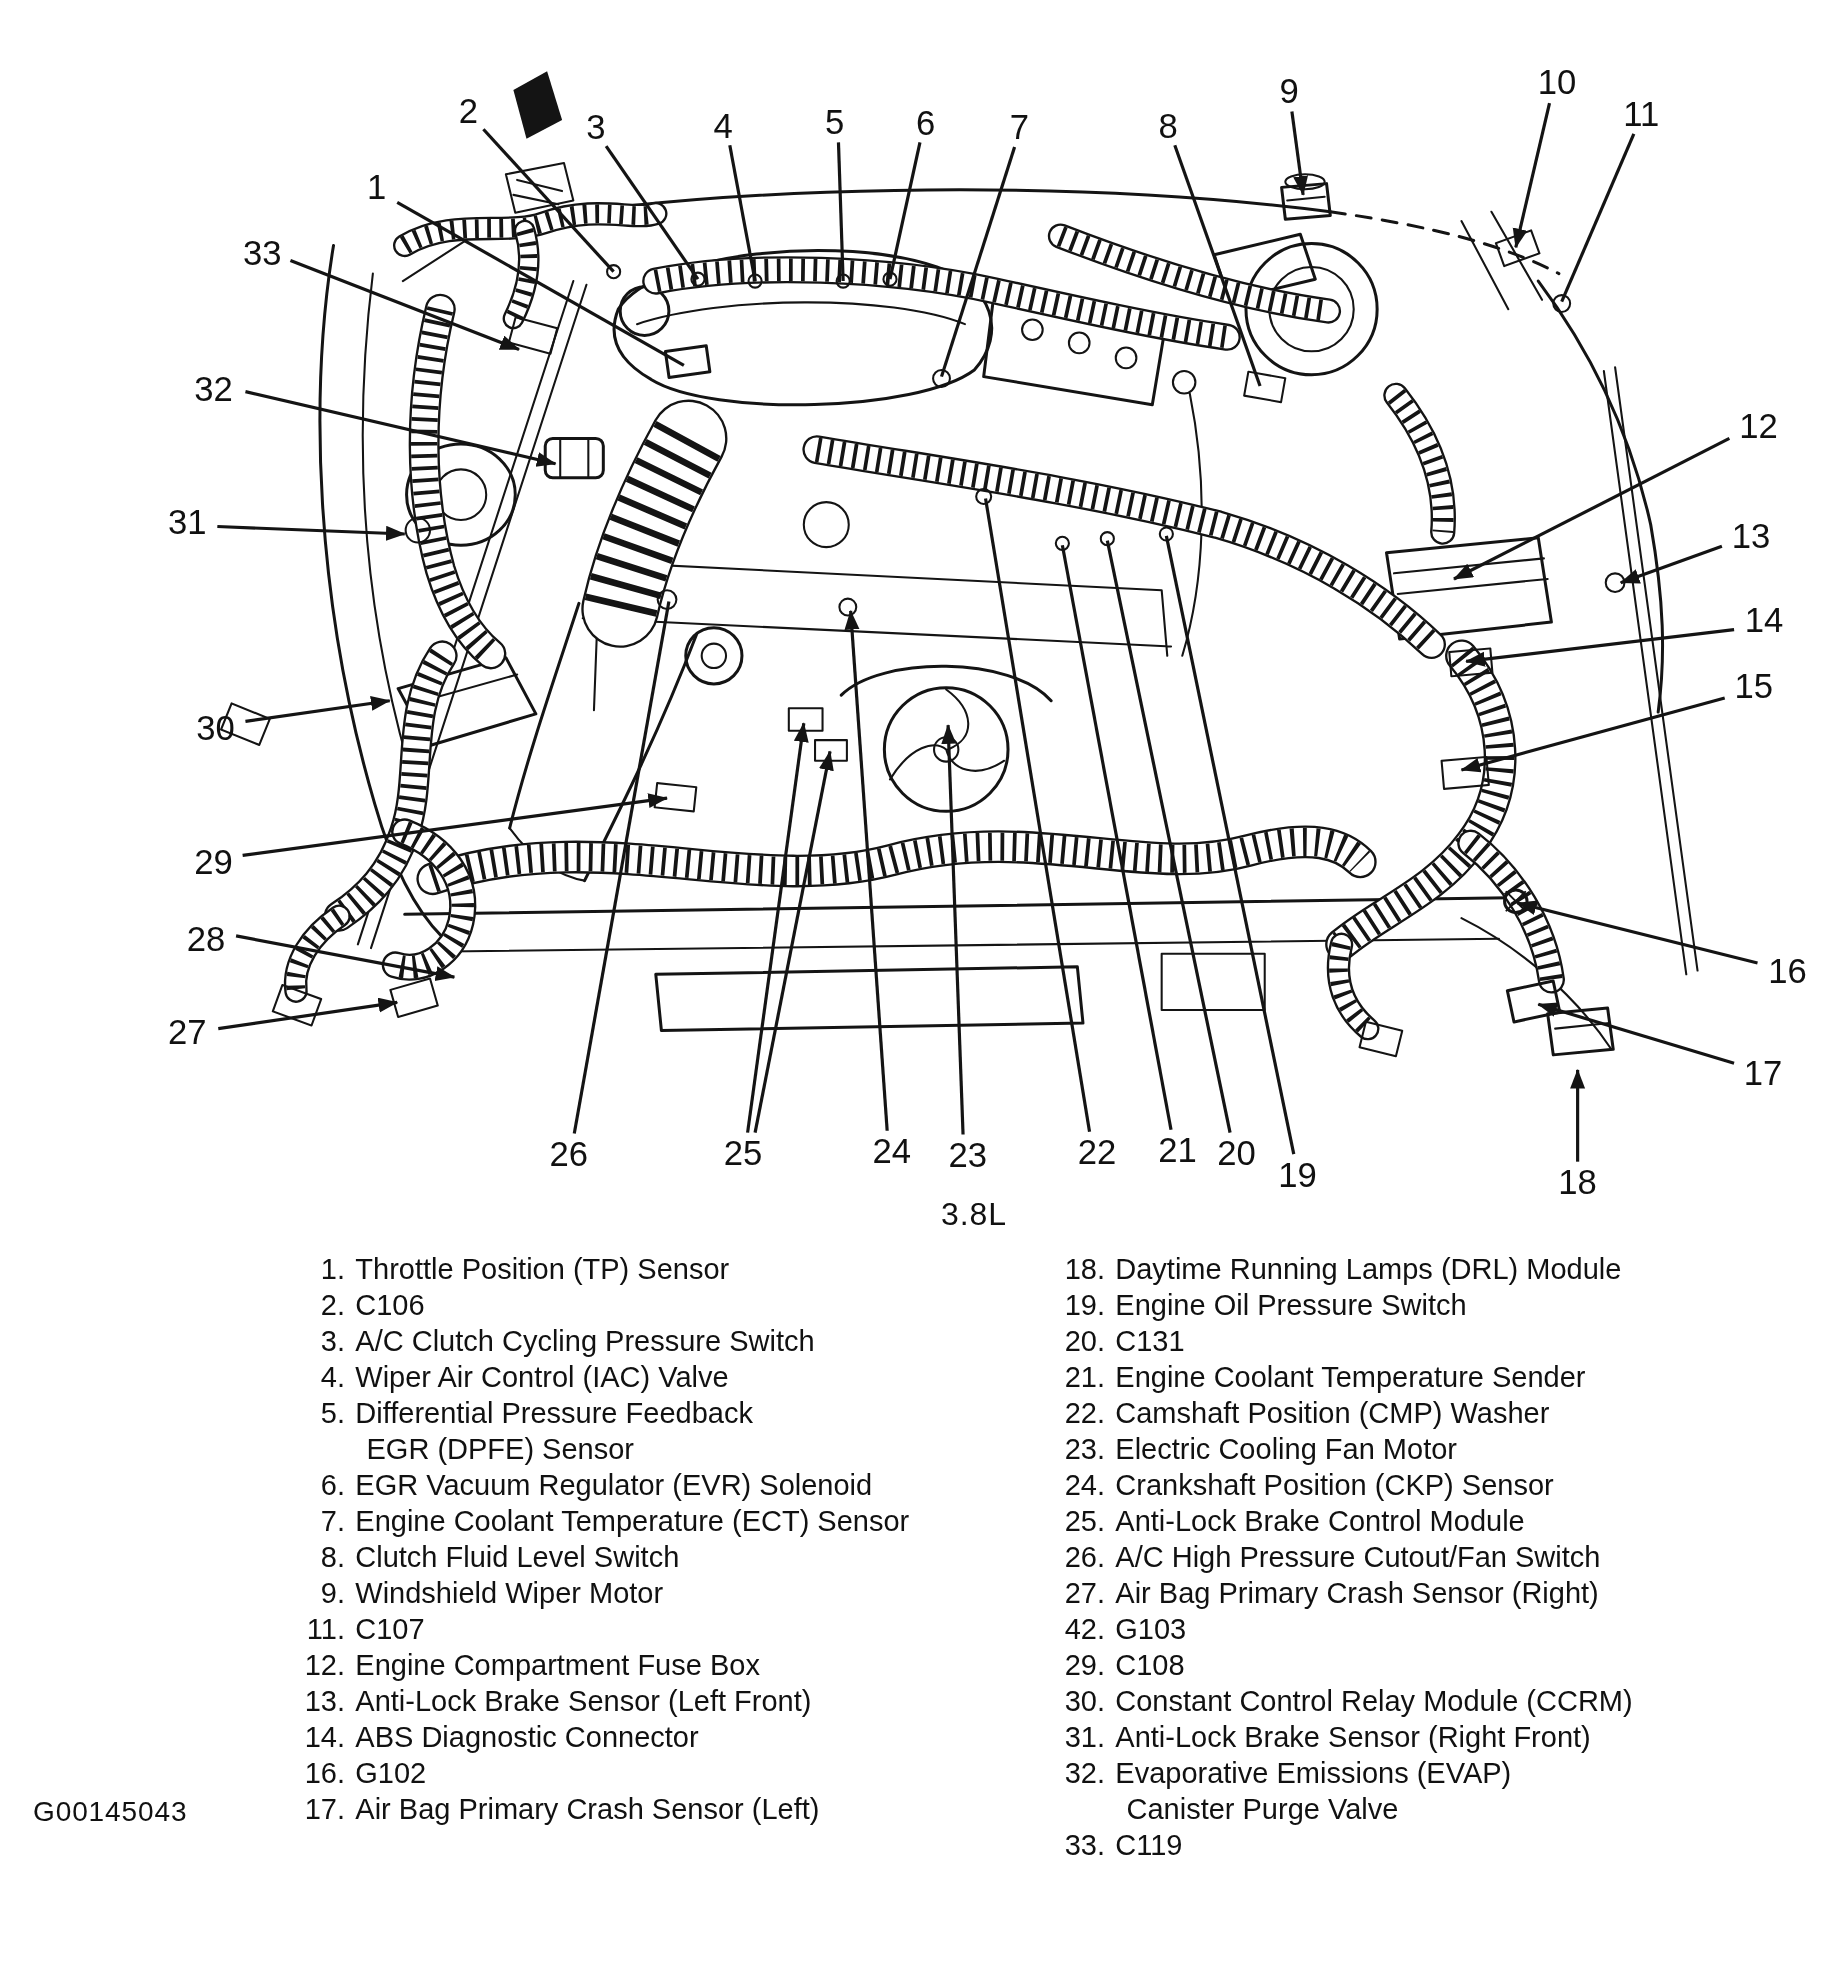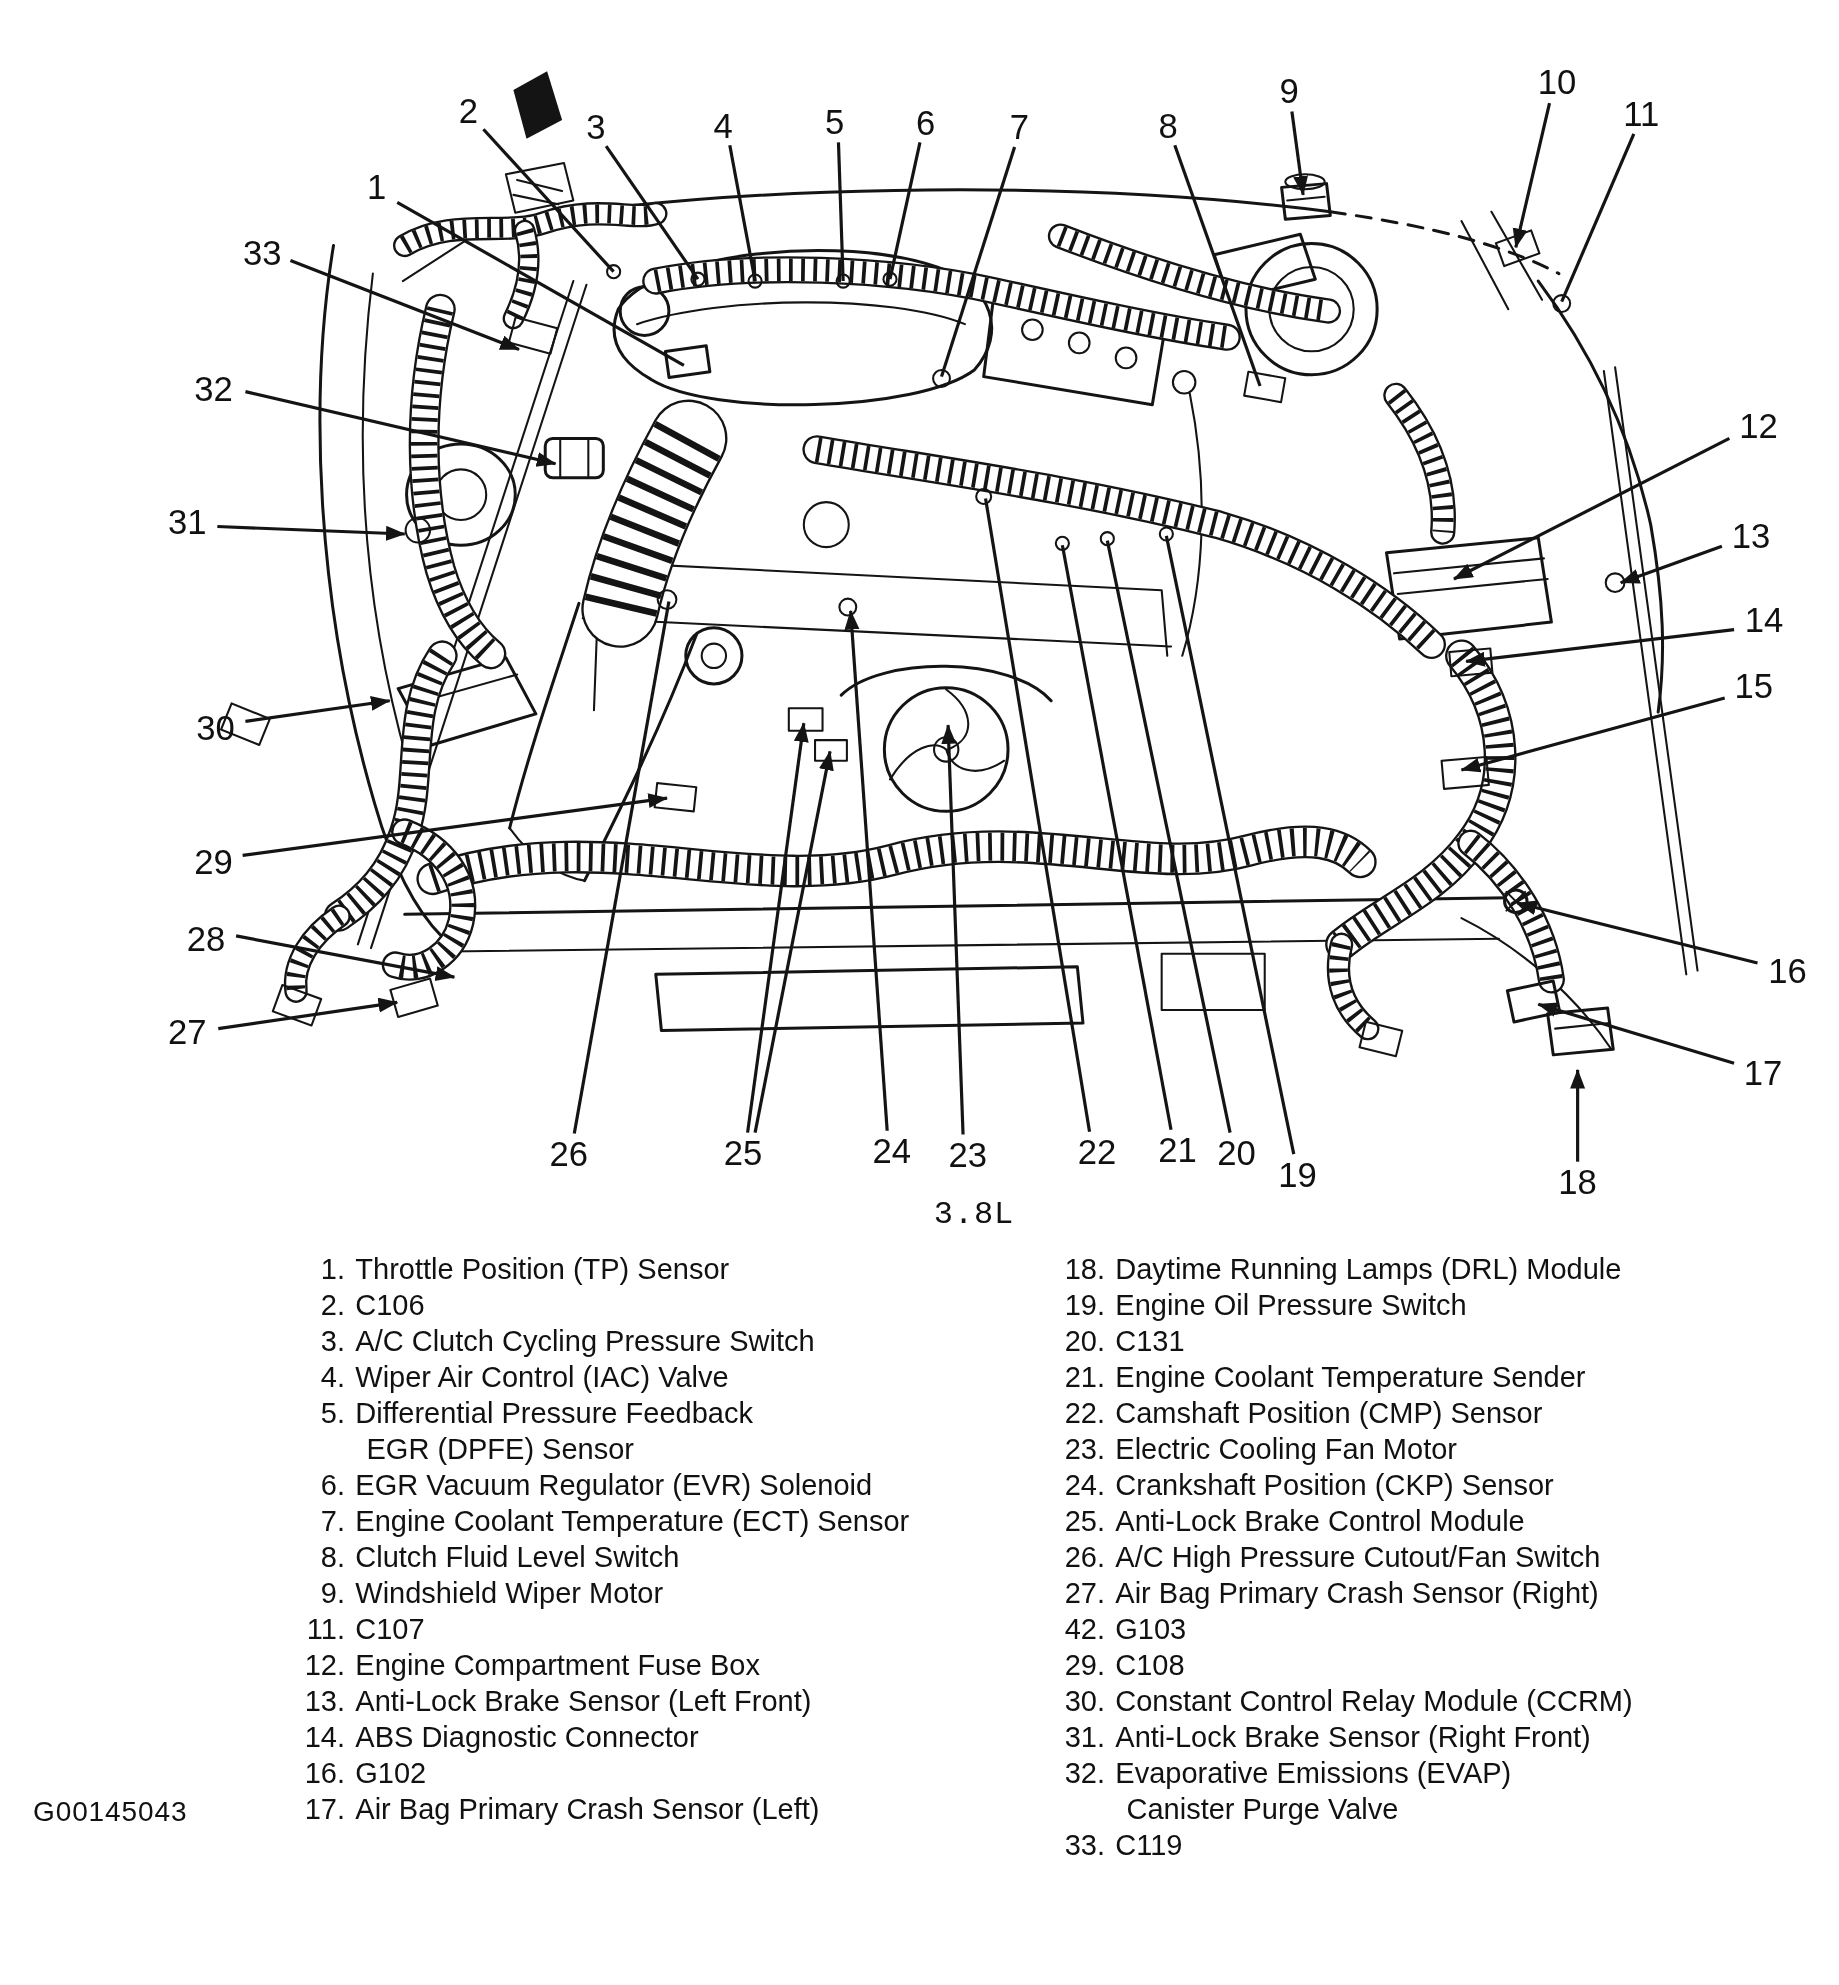--- a/index.html
+++ b/index.html
@@ -9,21 +9,21 @@
   
   .s2{stroke:#141414;stroke-width:2.2;fill:none;stroke-linecap:round;stroke-linejoin:round;}
   .s3{stroke:#141414;stroke-width:3.2;fill:none;stroke-linecap:round;stroke-linejoin:round;}
   .dash{stroke-dasharray:16 12;}
   .fillblk{fill:#141414;stroke:none;}
   .tube-o{stroke:#141414;fill:none;stroke-linecap:round;}
   .tube-i{stroke:#ffffff;fill:none;stroke-linecap:round;}
   .tube-r{stroke:#141414;fill:none;stroke-linecap:butt;}
   .leader{stroke:#141414;stroke-width:3.4;fill:none;}
   .callout-num{font-family:"Liberation Sans",sans-serif;font-size:37px;fill:#111;text-anchor:middle;dominant-baseline:central;}
-  .caption{position:absolute;left:974px;top:1196px;transform:translateX(-50%);font-size:32px;letter-spacing:0.9px;font-family:Liberation Mono, monospace;}
+  .caption{position:absolute;left:974px;top:1196px;transform:translateX(-50%);font-size:32px;letter-spacing:0.9px;}
   .figure-code{position:absolute;left:33px;top:1796px;font-size:28px;letter-spacing:0.9px;}
   .legend-col{position:absolute;top:1251px;}
   .legend-col.left{left:287px;width:712px;}
   .legend-col.right{left:1047px;width:768px;}
   .legend-item{display:flex;align-items:flex-start;line-height:36px;font-size:29px;}
   .legend-item .n{flex:none;width:58px;text-align:right;}
   .legend-item .t{margin-left:10.3px;}
   .legend-item .t .cont{padding-left:11.2px;}
 </style>
 </head>
@@ -410,21 +410,21 @@
   </div>
         <div class="legend-item">
     <span class="n">21.</span>
     <span class="t">
             <div>Engine Coolant Temperature Sender</div>
           </span>
   </div>
         <div class="legend-item">
     <span class="n">22.</span>
     <span class="t">
-            <div>Camshaft Position (CMP) Sensor</div>
+            <div>Camshaft Position (CMP) Washer</div>
           </span>
   </div>
         <div class="legend-item">
     <span class="n">23.</span>
     <span class="t">
             <div>Electric Cooling Fan Motor</div>
           </span>
   </div>
         <div class="legend-item">
     <span class="n">24.</span>

